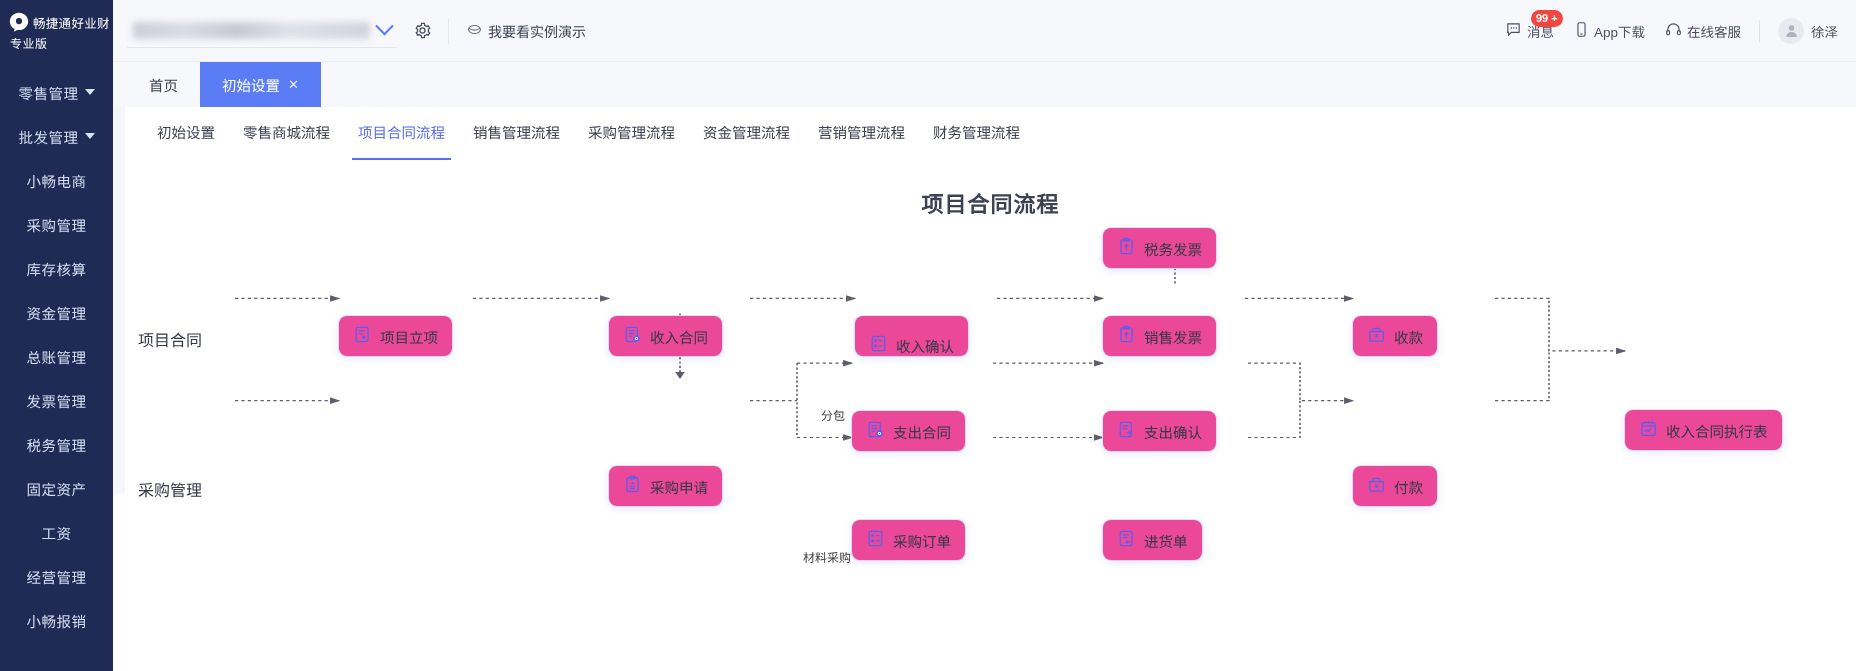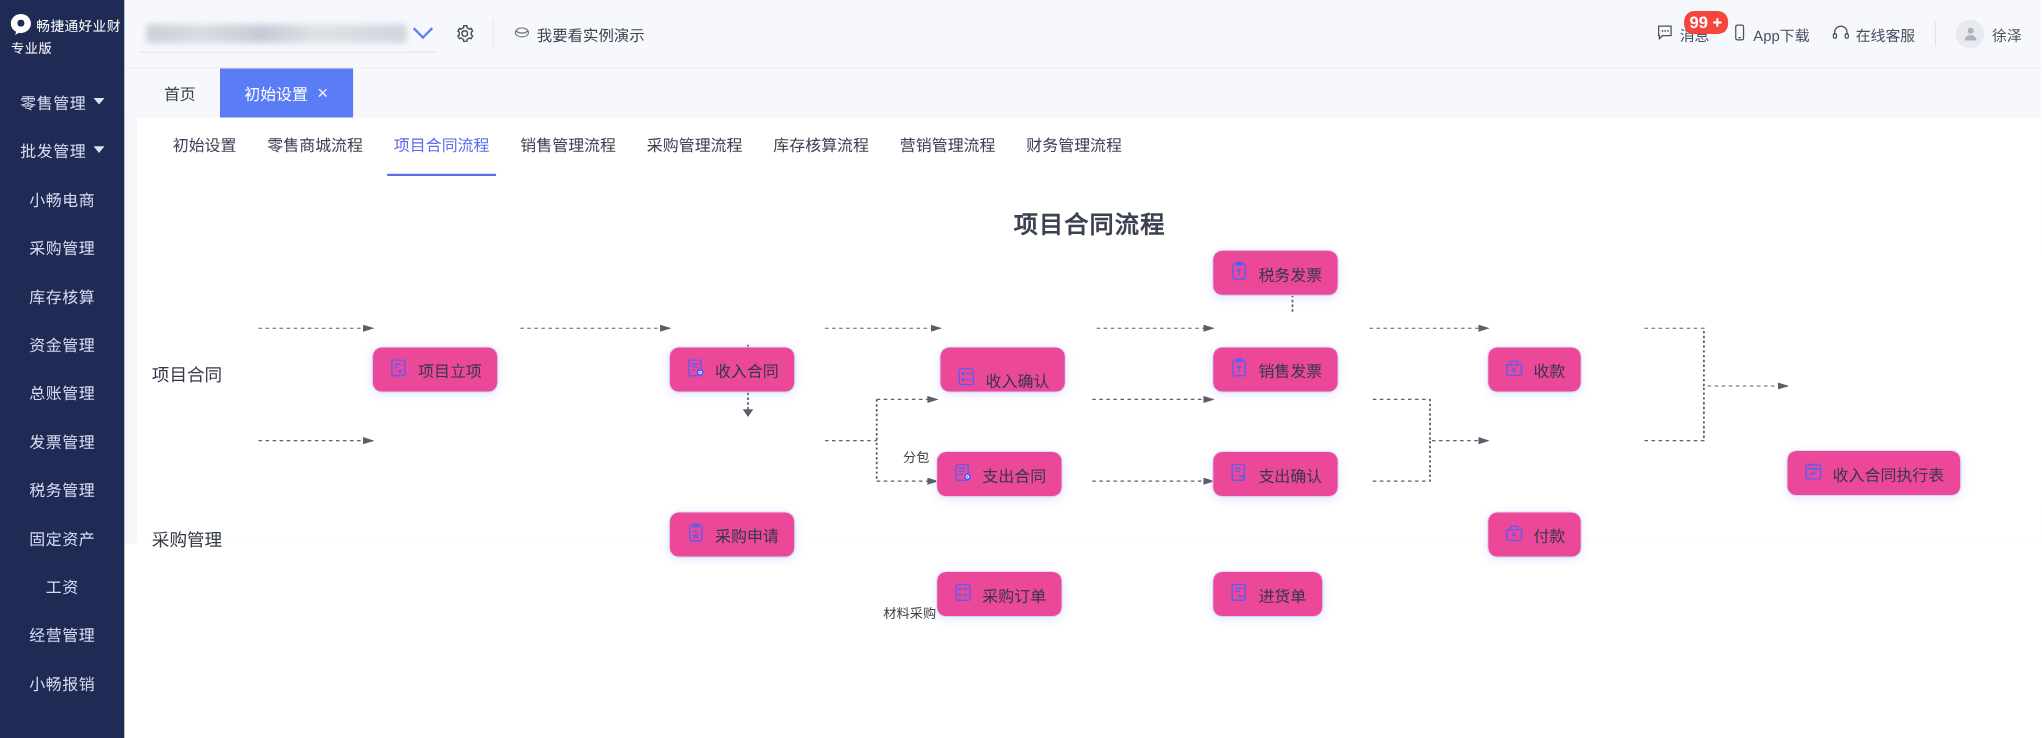--- a/index.html
+++ b/index.html
@@ -95,21 +95,21 @@
   }
   .topbar-spacer { flex: 1; }
   .tb-item {
     display: flex; align-items: center; gap: 5px;
     color: #4a4f60; font-size: 13.5px; cursor: pointer;
     margin-left: 20px; position: relative;
   }
   .badge {
     position: absolute; top: -11px; left: 26px;
     background: #f5453f; color: #fff;
-    font-size: 15px; line-height: 1;
+    font-size: 11px; line-height: 1;
     padding: 3px 5px 3px 5px; border-radius: 9px;
     font-weight: bold; white-space: nowrap;
   }
   .tb-sep { width:1px; height: 22px; background: #e2e4ec; margin-left: 18px; }
   .avatar {
     width: 26px; height: 26px; border-radius: 50%;
     background: #e8eaf0; margin-left: 18px;
     display: flex; align-items: center; justify-content: center;
   }
   .uname { color: #4a4f60; font-size: 13.5px; margin-left: 7px; white-space: nowrap; }
@@ -329,21 +329,21 @@
     </div>
 
     <section class="content">
 
       <nav class="subtabs">
         <div class="subtab"><span>初始设置</span></div>
         <div class="subtab"><span>零售商城流程</span></div>
         <div class="subtab active"><span>项目合同流程</span></div>
         <div class="subtab"><span>销售管理流程</span></div>
         <div class="subtab"><span>采购管理流程</span></div>
-        <div class="subtab"><span>库存核算流程</span></div>
+        <div class="subtab"><span>资金管理流程</span></div>
         <div class="subtab"><span>营销管理流程</span></div>
         <div class="subtab"><span>财务管理流程</span></div>
 
       </nav>
 
       <h1 class="flow-title">项目合同流程</h1>
 
       <div class="canvas">
 
         <svg class="svg-layer" viewBox="0 0 1731 405" preserveAspectRatio="none">

